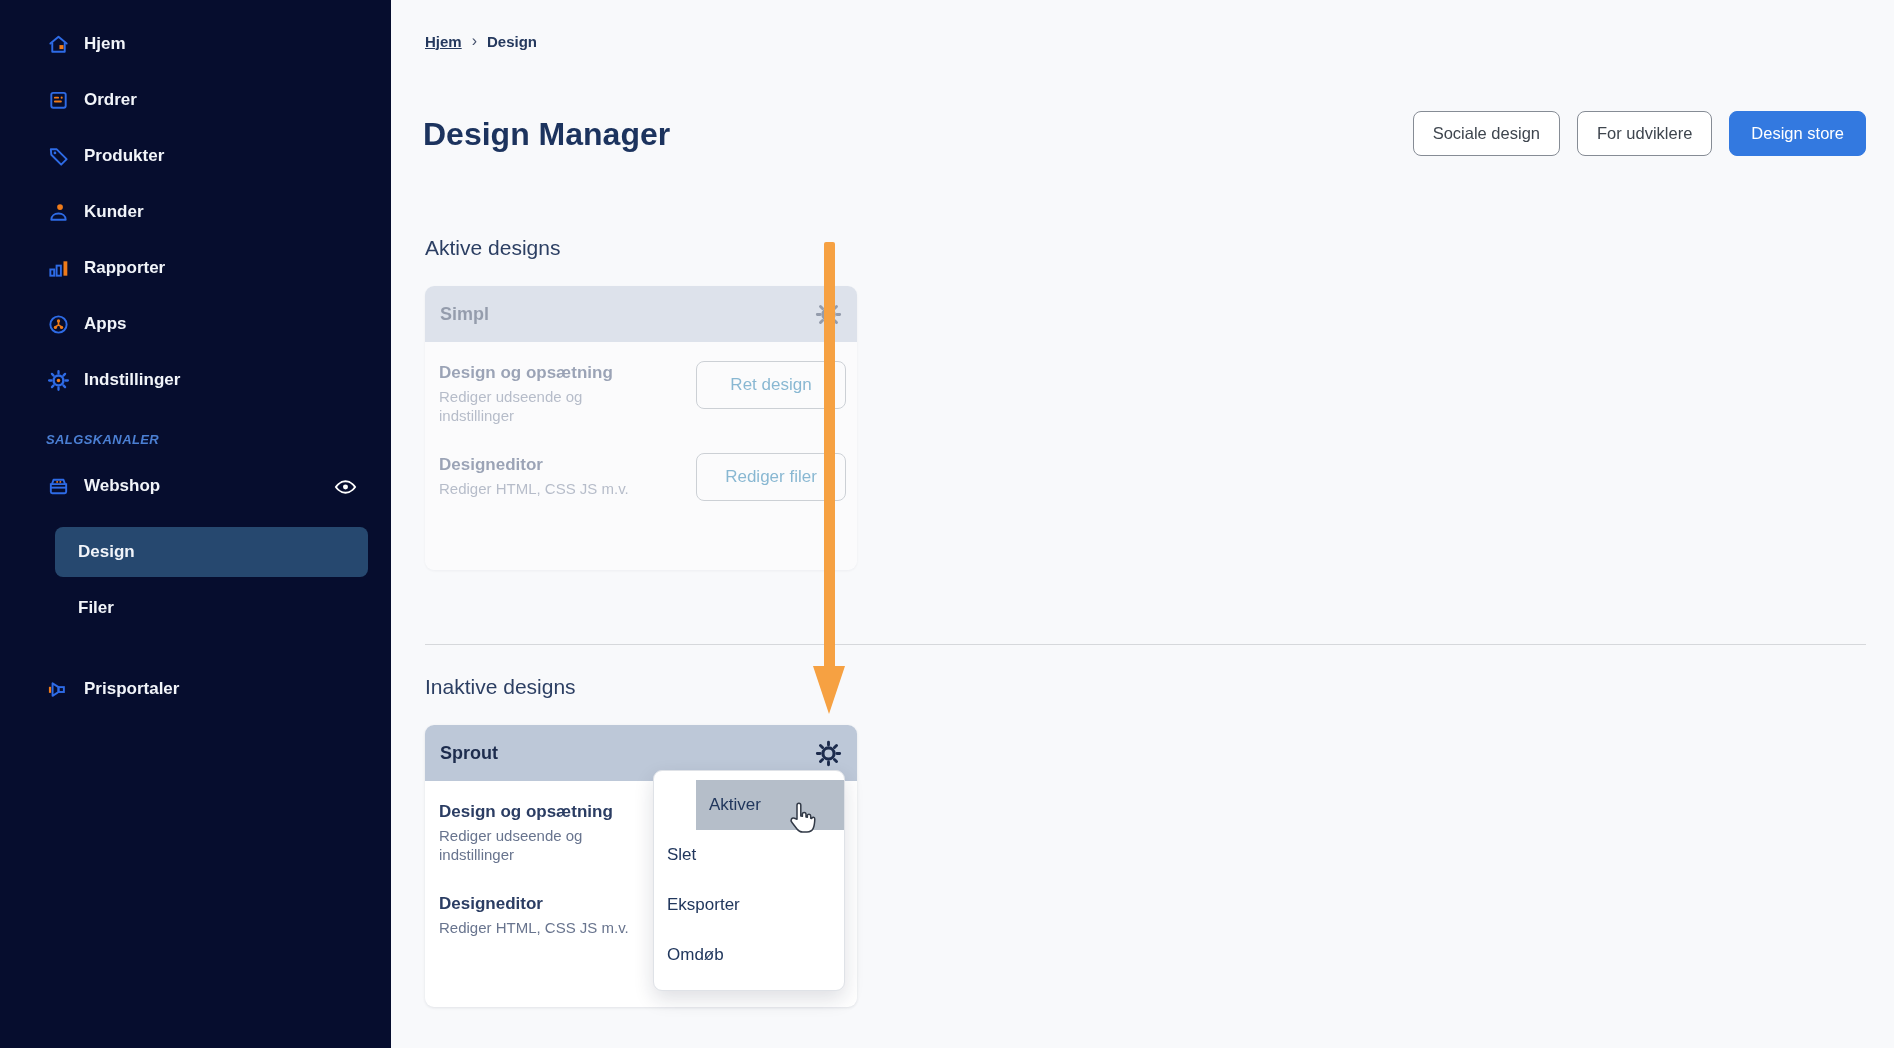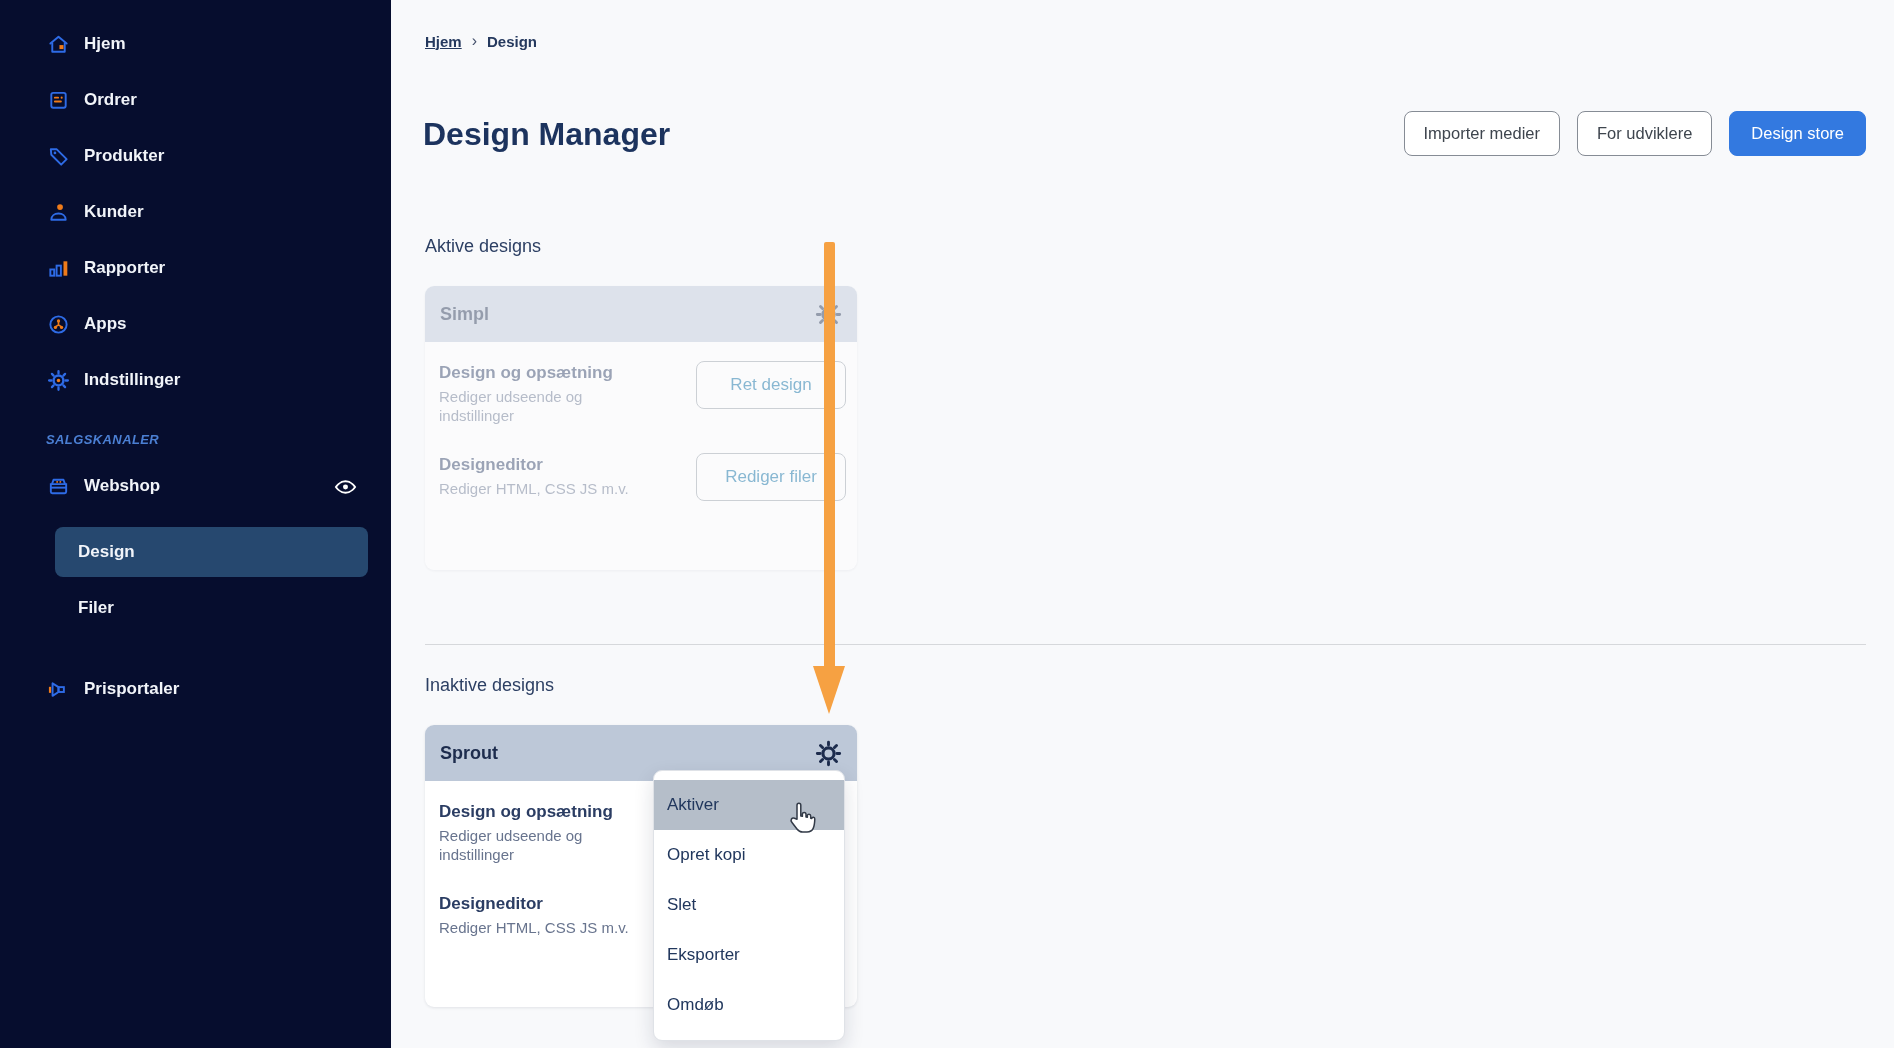--- a/index.html
+++ b/index.html
@@ -44,21 +44,21 @@
   .breadcrumb .crumb-link { text-decoration:underline; cursor:pointer; }
   .breadcrumb .sep { color:#46526d; font-weight:400; font-size:16px; }
   .page-title { position:absolute; left:32px; top:116px; font-size:32px; font-weight:700; color:#1c335e; }
   .top-buttons { position:absolute; top:111px; right:28px; display:flex; gap:17px; }
   .btn {
     height:45px; padding:0 19px; border-radius:8px; font-size:16.5px;
     font-family:inherit; cursor:pointer; white-space:nowrap;
   }
   .btn-outline { background:#ffffff; border:1px solid #868c95; color:#3e454e; }
   .btn-primary { background:#3379e0; border:1px solid #3379e0; color:#ffffff; font-weight:500; padding:0 21px; }
-  .section-heading { position:absolute; left:34px; font-size:18px; font-weight:400; color:#2c3f63; }
+  .section-heading { position:absolute; left:34px; font-size:21px; font-weight:400; color:#2c3f63; }
   .heading-active { top:236px; }
   .heading-inactive { top:675px; }
   .divider { position:absolute; left:34px; top:644px; width:1441px; height:1px; background:#d6d8db; }
   
   .design-card {
     position:absolute; left:34px; width:432px; background:#ffffff;
     border-radius:9px; box-shadow:0 1px 3px rgba(15,25,50,.10); overflow:hidden;
   }
   .card-active { top:286px; height:284px; opacity:.45; }
   .card-inactive { top:725px; height:282px; }
@@ -80,21 +80,21 @@
   
   .context-menu {
     position:absolute; left:262px; top:770px; width:192px;
     background:#ffffff; border:1px solid #dfe2e7; border-radius:9px;
     box-shadow:0 8px 20px rgba(20,30,60,.14); padding:9px 0 10px; z-index:30;
   }
   .menu-item {
     height:50px; display:flex; align-items:center; padding-left:13px;
     font-size:17px; color:#21375d; cursor:pointer;
   }
-  .menu-item.highlighted { background:#b5bec9; }
+  .menu-item.highlighted { background:#b5bec9;margin-left:42px; }
   
   .annotation-arrow { position:absolute; left:419px; top:242px; z-index:20; pointer-events:none; }
   .pointer-cursor { position:absolute; left:395px; top:802px; z-index:40; pointer-events:none; }
 </style>
 </head>
 <body>
 
 <aside class="sidebar">
 
   <div class="nav-item">
@@ -218,21 +218,21 @@
 
   <nav class="breadcrumb">
     <span class="crumb-link">Hjem</span>
     <span class="sep">›</span>
     <span>Design</span>
   </nav>
 
   <h1 class="page-title">Design Manager</h1>
 
   <div class="top-buttons">
-    <button class="btn btn-outline">Importer medier</button>
+    <button class="btn btn-outline">Sociale design</button>
     <button class="btn btn-outline">For udviklere</button>
     <button class="btn btn-primary">Design store</button>
   </div>
 
   <h2 class="section-heading heading-active">Aktive designs</h2>
 
   <section class="design-card card-active">
     <div class="card-header">
       <span class="card-name">Simpl</span>
       <button class="gear-btn">
@@ -277,21 +277,20 @@
       </div>
       <div class="card-row">
         <div class="row-title">Designeditor</div>
         <div class="row-desc">Rediger HTML, CSS JS m.v.</div>
       </div>
     </div>
   </section>
 
   <div class="context-menu">
     <div class="menu-item highlighted">Aktiver</div>
-    <div class="menu-item">Opret kopi</div>
     <div class="menu-item">Slet</div>
     <div class="menu-item">Eksporter</div>
     <div class="menu-item">Omdøb</div>
   </div>
 
   <svg class="annotation-arrow" width="38" height="476" viewBox="0 0 38 476">
     <rect x="14" y="0" width="11" height="430" rx="2" fill="#f6a142"></rect>
     <polygon points="3,424 35,424 19,472" fill="#f6a142"></polygon>
   </svg>
 

